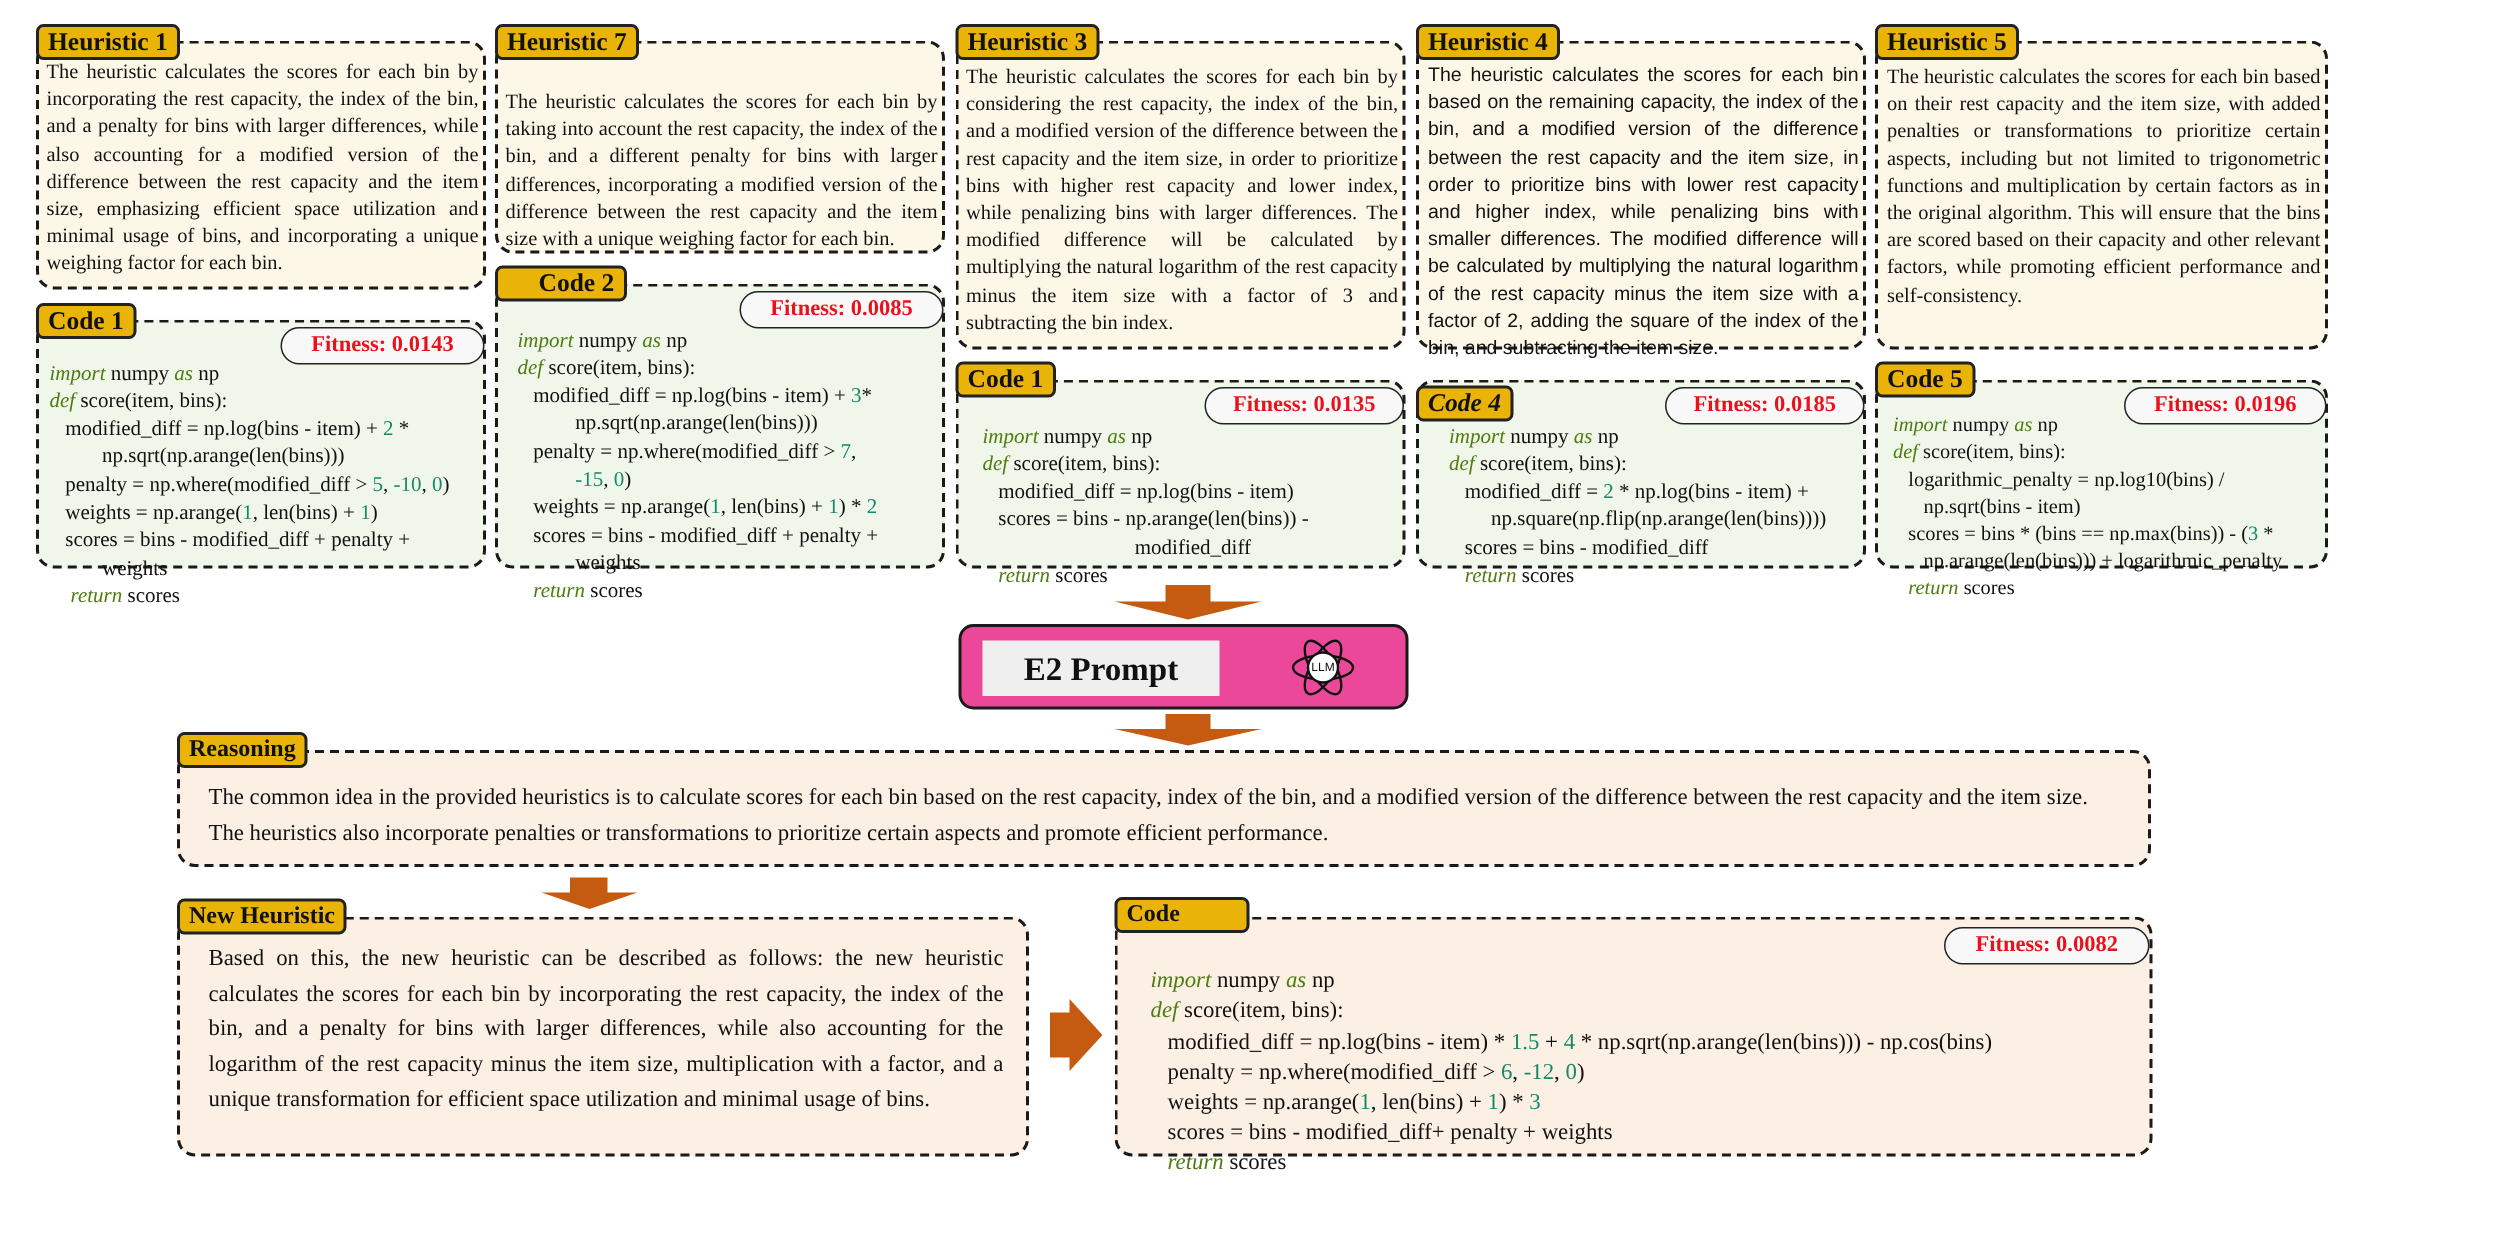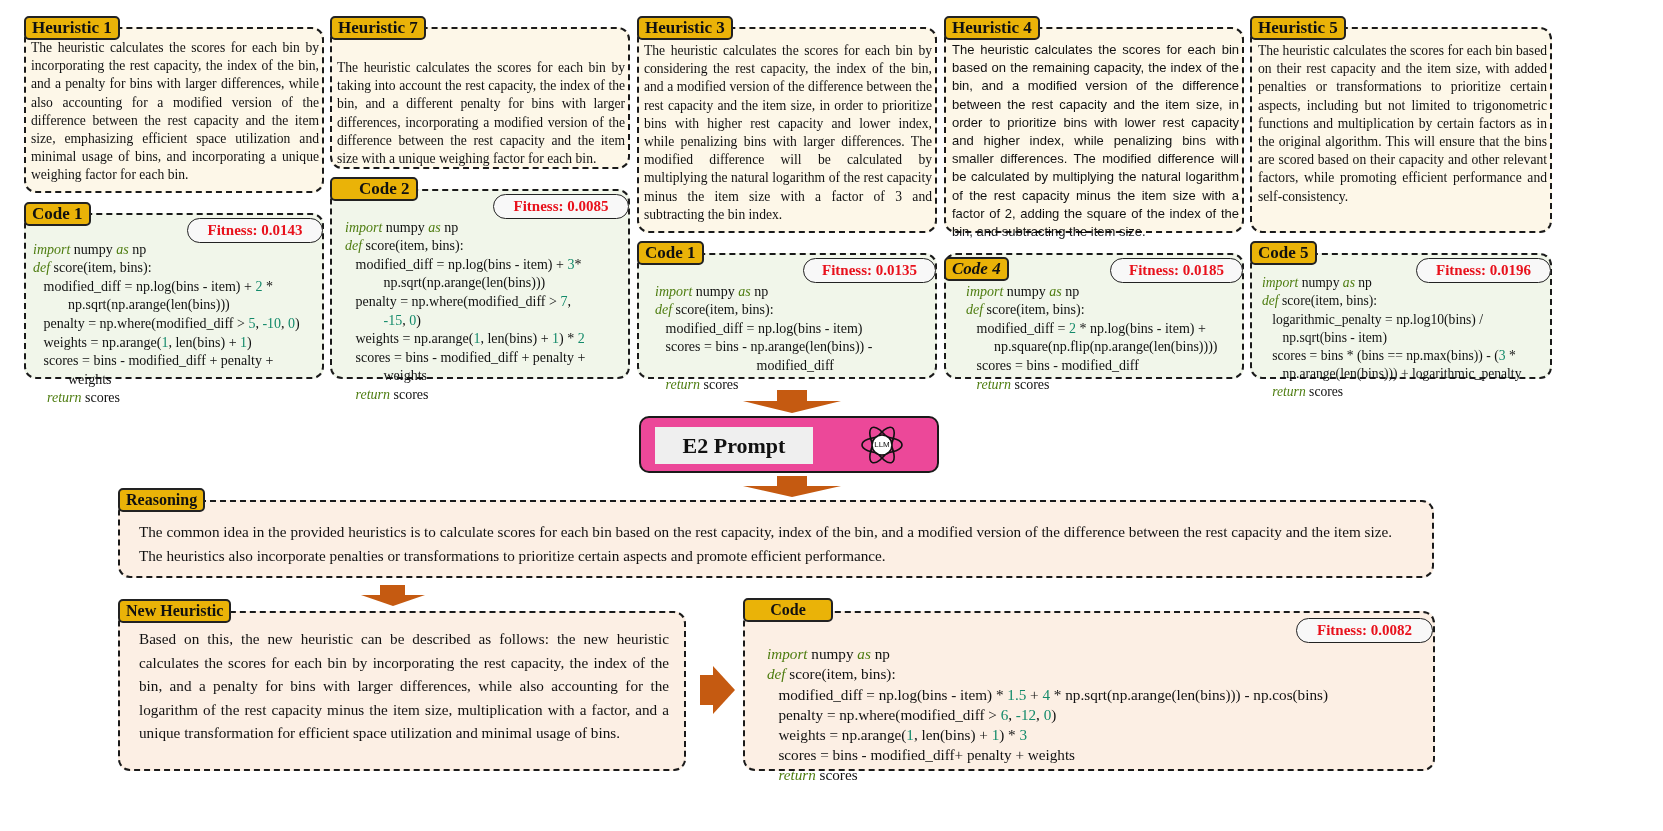--- a/index.html
+++ b/index.html
@@ -140,19 +140,19 @@
   <div class="panel bottom" style="left:118px;top:611px;width:568px;height:160px;"></div>
   <div class="htext" style="left:139px;top:627px;width:530px;font-size:15.2px;line-height:23.5px;">Based on this, the new heuristic can be described as follows: the new heuristic calculates the scores for each bin by incorporating the rest capacity, the index of the bin, and a penalty for bins with larger differences, while also accounting for the logarithm of the rest capacity minus the item size, multiplication with a factor, and a unique transformation for efficient space utilization and minimal usage of bins.</div>
 </div>
 
 <div>
   <div class="shaft" style="left:700px;top:675px;width:14px;height:30px;"></div>
   <div class="tri" style="left:713px;top:666px;border-top:24px solid transparent;border-bottom:24px solid transparent;border-left:22px solid #c55a11;"></div>
 </div>
 
 <div>
-  <div class="tag" style="left:743px;top:598px;width:90px;text-align:center;font-size:16px;">Code</div>
+  <div class="tag" style="left:743px;top:598px;width:90px;text-align:left;font-size:16px;">Code</div>
   <div class="panel bottom" style="left:743px;top:611px;width:692px;height:160px;"></div>
   <div class="fit" style="left:1296px;top:618px;width:137px;">Fitness: 0.0082</div>
   <div class="codetext" style="left:767px;top:624px;font-size:15.2px;line-height:20.2px;">
 <div><span class="kw">import</span> numpy <span class="kw">as</span> np</div><div><span class="kw">def</span> score(item, bins):</div><div>   modified_diff = np.log(bins - item) * <span class="num">1.5</span> + <span class="num">4</span> * np.sqrt(np.arange(len(bins))) - np.cos(bins)</div><div>   penalty = np.where(modified_diff &gt; <span class="num">6</span>, <span class="num">-12</span>, <span class="num">0</span>)</div><div>   weights = np.arange(<span class="num">1</span>, len(bins) + <span class="num">1</span>) * <span class="num">3</span></div><div>   scores = bins - modified_diff+ penalty + weights</div><div>   <span class="kw">return</span> scores</div>
   </div>
 </div>
 
 </body></html>

